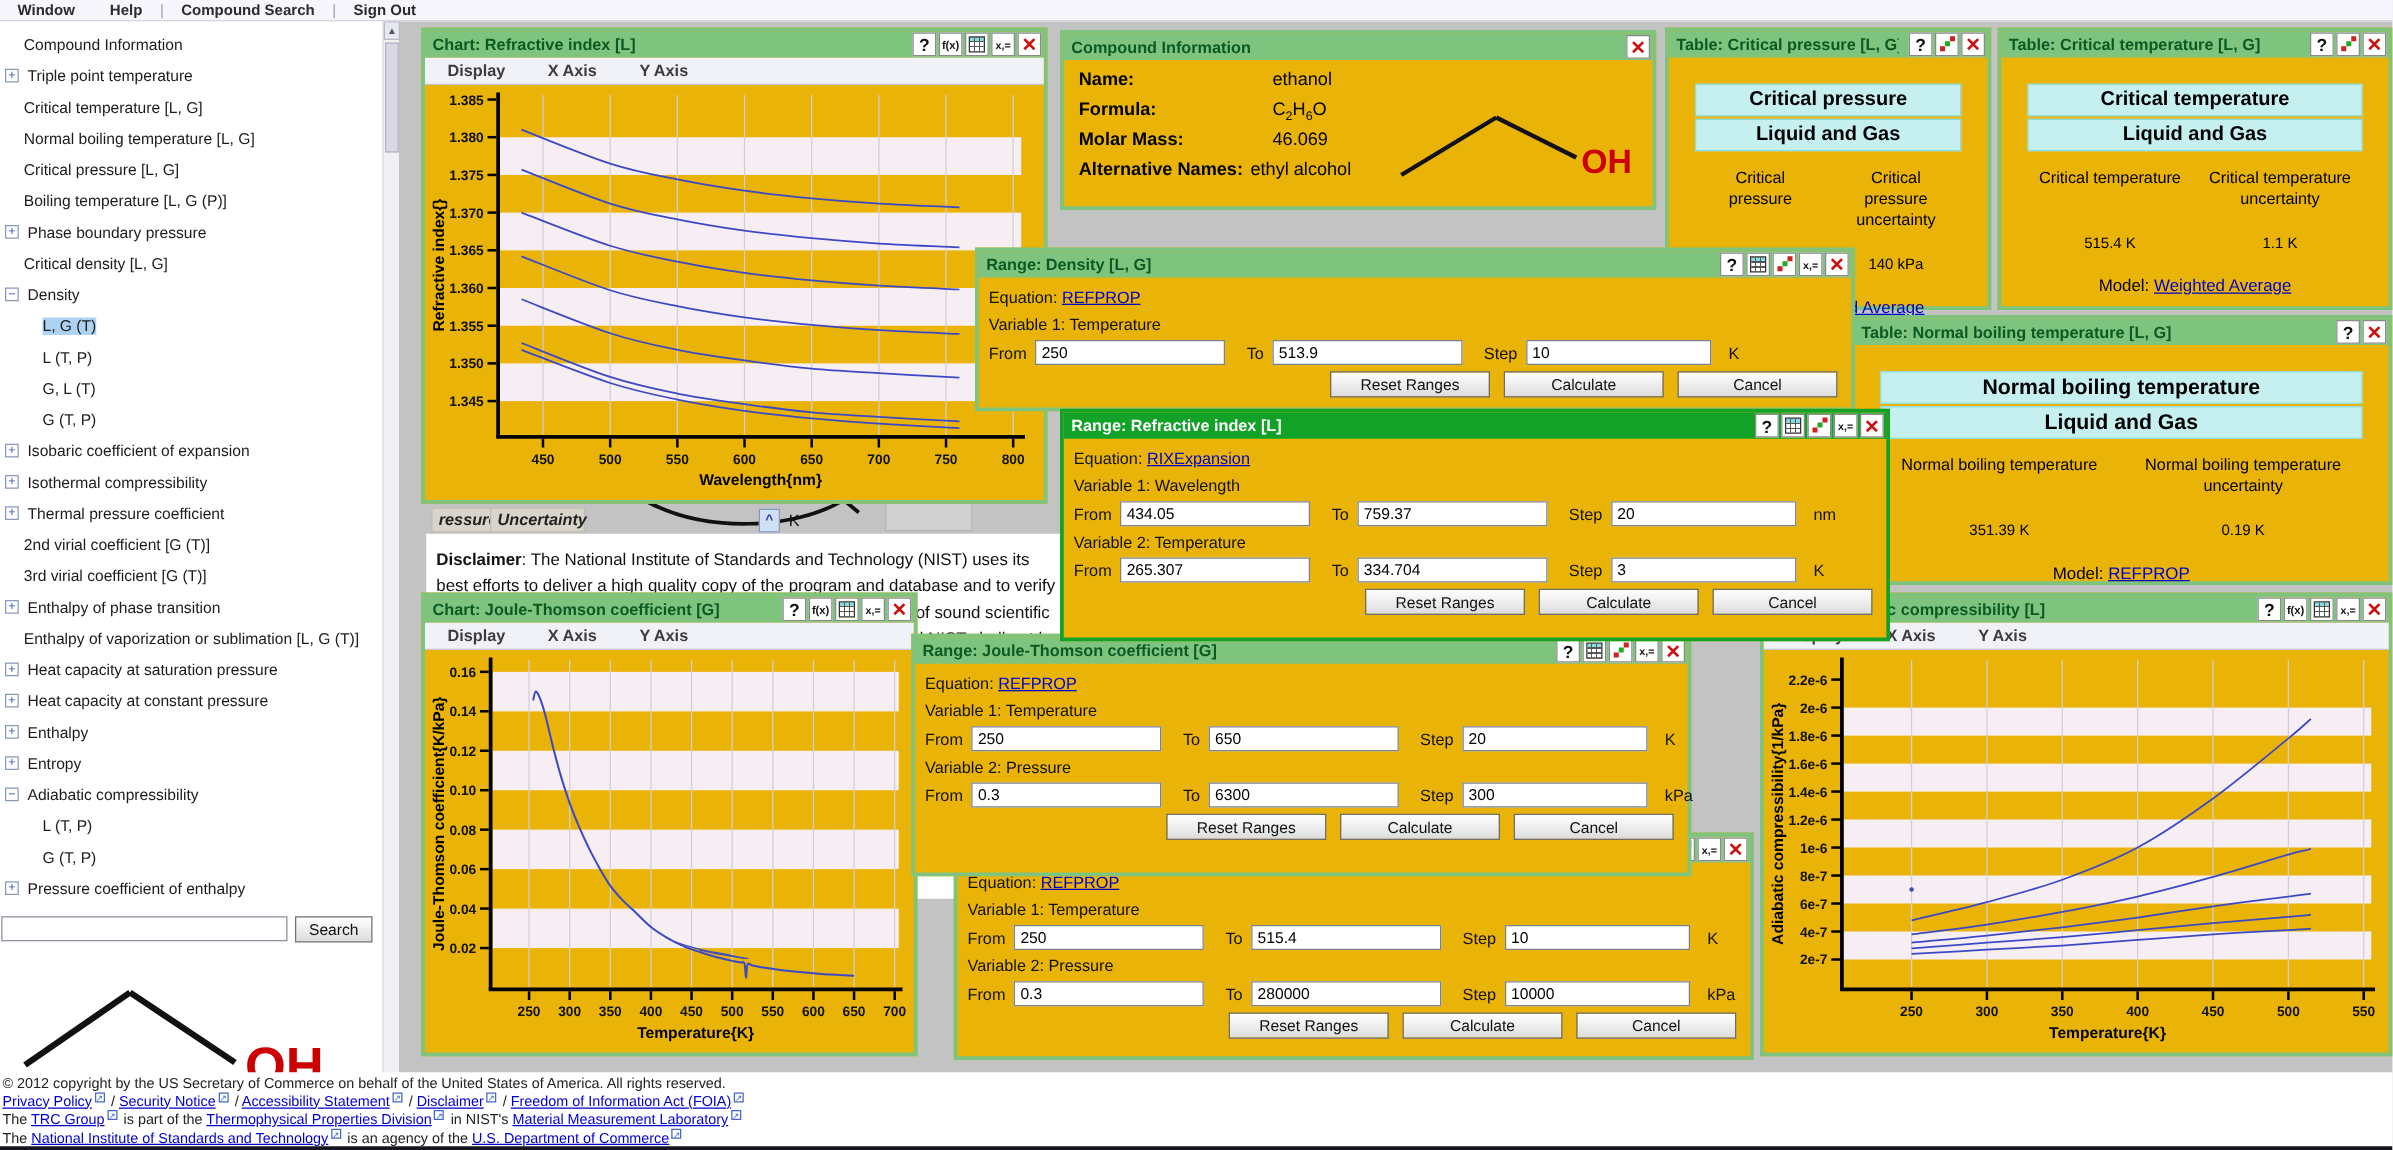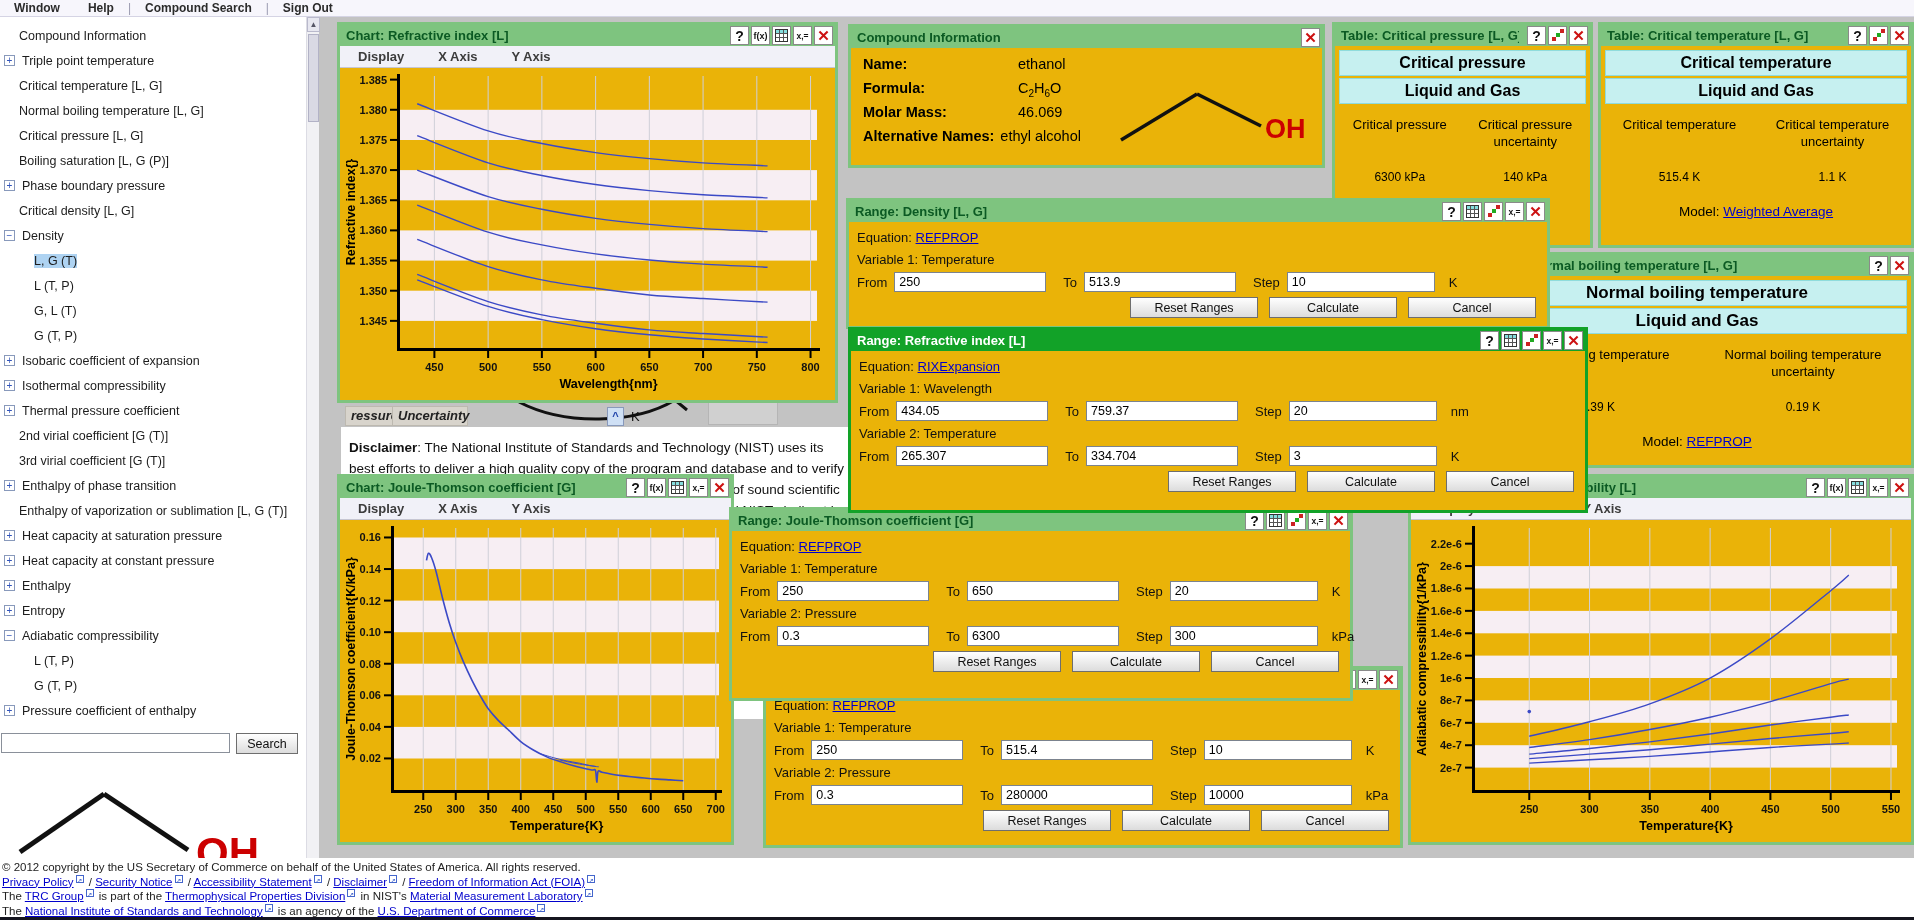--- a/index.html
+++ b/index.html
@@ -42,21 +42,21 @@
   .ic.xeq{font-size:8.5px;font-weight:bold}
   .ic.table i,.ic.plot i{display:block;width:13px;height:13px;position:relative}
   .ic.table i{border:1px solid #333;background:linear-gradient(#86dede 0 3px,#fff 3px)}
   .ic.table i::after{content:"";position:absolute;inset:0;background:repeating-linear-gradient(90deg,transparent 0 3px,#555 3px 4px),repeating-linear-gradient(0deg,transparent 0 3px,#555 3px 4px)}
   .ic.plot i::before{content:"";position:absolute;left:1px;bottom:1px;width:4px;height:4px;background:#cc2222;box-shadow:4px -4px 0 0 #22aa22,8px -8px 0 0 #cc2222}
   
   .cmenu{height:22px;background:#f1f1f8;border-bottom:1px solid #c6c6d2;display:flex;align-items:center;gap:34px;padding-left:18px;font-size:13px;font-weight:bold;color:#3c3c3c}
   svg.plot text.tick{font-family:"Liberation Sans",sans-serif;font-size:11px;font-weight:bold;fill:#111}
   svg.plot text.axlab{font-family:"Liberation Sans",sans-serif;font-size:12.5px;font-weight:bold;fill:#000}
   
-  .tbody2{padding:2px}
+  .tbody2{padding:19px}
   .thead{background:#c6f0f0;border:1px solid #8fdcdc;text-align:center;font-weight:bold;font-size:16px;height:26px;line-height:24px;margin:2px}
   .tcols,.tvals{display:flex;text-align:center}
   .tcols>div,.tvals>div{width:50%;padding:0 8px}
   .tcols{margin-top:12px;font-size:13px;line-height:17px}
   .tvals{margin-top:20px;font-size:12px}
   .tmodel{text-align:center;margin-top:20px;font-size:13.5px}
   .lnk{color:#0000cc;text-decoration:underline;cursor:pointer}
   
   .cbody{padding:8px 12px;position:relative;font-size:14.5px}
   .crow{height:24px;display:flex;}
@@ -116,21 +116,21 @@
       <div class="trow">
         <span class="tlabel">Critical temperature [L, G]</span>
       </div>
       <div class="trow">
         <span class="tlabel">Normal boiling temperature [L, G]</span>
       </div>
       <div class="trow">
         <span class="tlabel">Critical pressure [L, G]</span>
       </div>
       <div class="trow">
-        <span class="tlabel">Boiling saturation [L, G (P)]</span>
+        <span class="tlabel">Boiling temperature [L, G (P)]</span>
       </div>
       <div class="trow hastg">
         <span class="tg">+</span>
         <span class="tlabel">Phase boundary pressure</span>
       </div>
       <div class="trow">
         <span class="tlabel">Critical density [L, G]</span>
       </div>
       <div class="trow hastg">
         <span class="tg">−</span>
@@ -412,21 +412,21 @@
         <div>Normal boiling temperature uncertainty</div>
       </div>
     <div class="tvals">
         <div>351.39 K</div>
         <div>0.19 K</div>
       </div>
     <div class="tmodel"><span>Model:</span> <a class="lnk">REFPROP</a></div>
   </div>
 </div>
 
-<div class="win" style="left:846px;top:198px;width:704px;height:131px;z-index:6">
+<div class="win" style="left:780px;top:198px;width:704px;height:131px;z-index:6">
   <div class="tb">
     <span class="ttl">Range: Density [L, G]</span>
     <span class="ticons">
         <span class="ic help">?</span>
         <span class="ic table">
           <i></i>
         </span>
         <span class="ic plot">
           <i></i>
         </span>
@@ -696,21 +696,21 @@
       <span class="unit">kPa</span>
     </div>
     <div class="btnrow">
       <button class="btn rbtn">Reset Ranges</button>
       <button class="btn rbtn">Calculate</button>
       <button class="btn rbtn">Cancel</button>
     </div>
   </div>
 </div>
 
-<div class="win active" style="left:848px;top:327px;width:740px;height:186px;z-index:9">
+<div class="win active" style="left:848px;top:327px;width:664px;height:186px;z-index:9">
   <div class="tb">
     <span class="ttl">Range: Refractive index [L]</span>
     <span class="ticons">
         <span class="ic help">?</span>
         <span class="ic table">
           <i></i>
         </span>
         <span class="ic plot">
           <i></i>
         </span>

